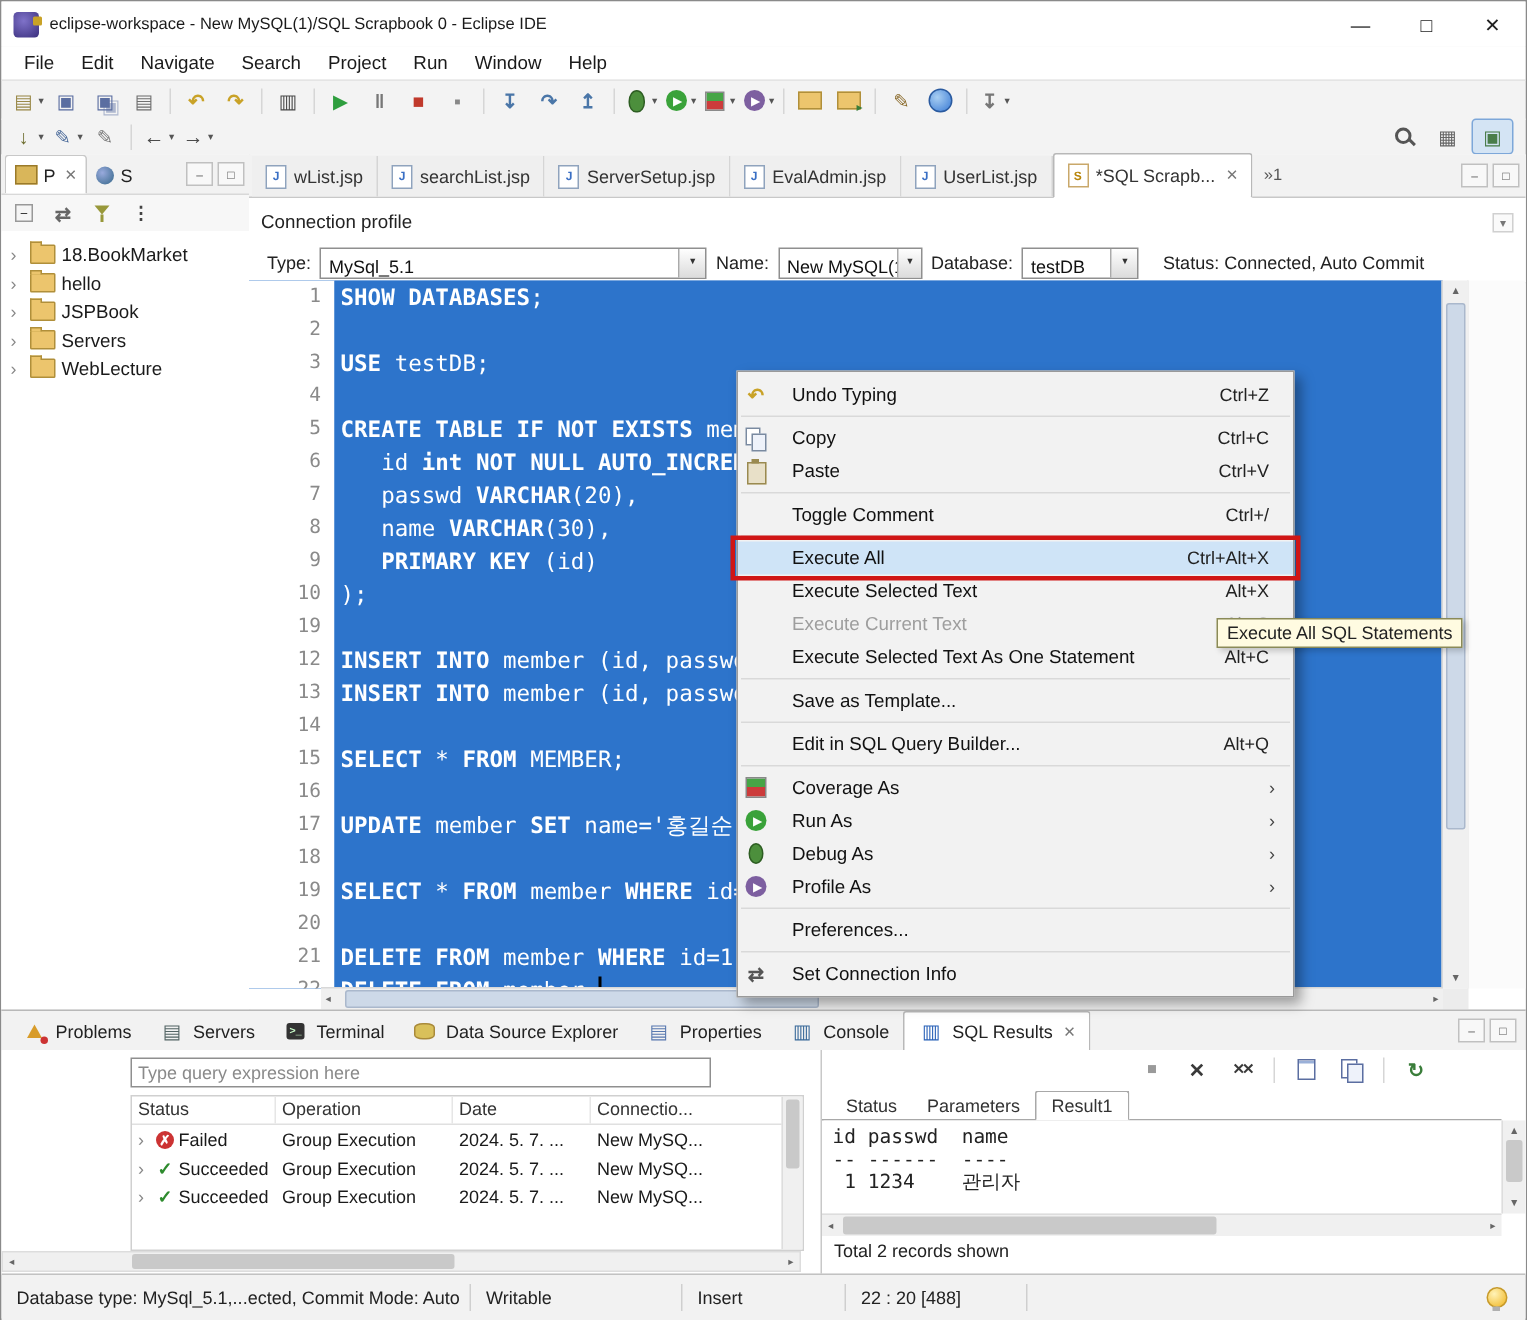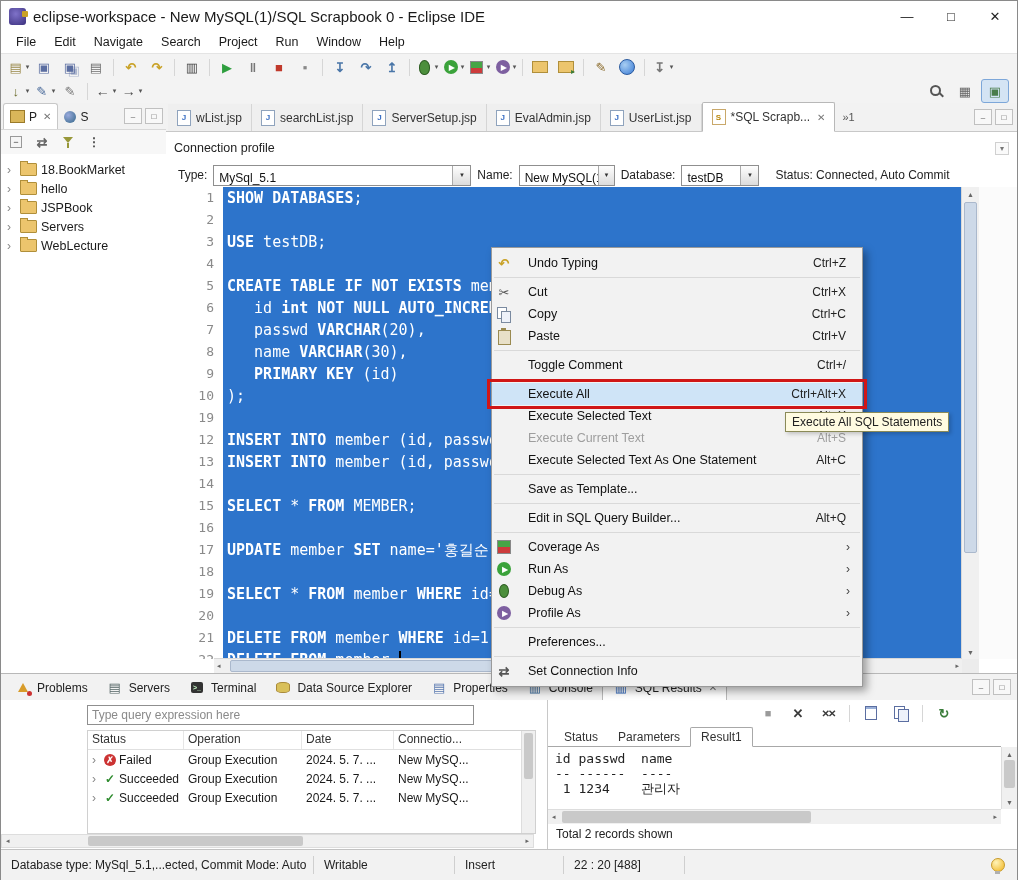--- a/index.html
+++ b/index.html
@@ -3,21 +3,21 @@
 <meta charset="utf-8">
 <style>
   html,body{margin:0;padding:0}
   body{width:1018px;height:880px;position:relative;font-family:"Liberation Sans",sans-serif;background:#fff;overflow:hidden}
   .win{position:absolute;inset:0;border:1px solid #8a8a8a;background:#f2f2f2}
 
   
   .titlebar{position:absolute;left:0;top:0;right:0;height:30px;background:#fff;display:flex;align-items:center}
   .app-icon{width:17px;height:17px;margin:0 7px 0 8px;border-radius:3px;background:radial-gradient(circle at 40% 35%,#7f72c9,#3a2f7d);position:relative;flex:0 0 17px}
   .app-icon::after{content:"";position:absolute;right:-2px;top:3px;width:6px;height:6px;background:#c9a227;border-radius:1px}
-  .title-text{font-size:15px;color:#1a1a1a}
+  .title-text{font-size:11px;color:#1a1a1a}
   .win-controls{margin-left:auto;display:flex;height:100%}
   .win-btn{width:44px;height:100%;display:flex;align-items:center;justify-content:center;font-size:13px;color:#222}
   .menubar{position:absolute;left:0;top:30px;right:0;height:22px;background:#fff;display:flex;align-items:center;padding-left:6px}
   .mitem{padding:2px 9px;font-size:12.5px;color:#1a1a1a}
   .toolbar{position:absolute;left:0;right:0;background:#f3f3f3;display:flex;align-items:center;padding-left:4px}
   .tb1{top:52px;height:26px;border-top:1px solid #e4e4e4}
   .tb2{top:78px;height:24px;border-bottom:1px solid #c9c9c9}
   .tbrow{display:flex;align-items:center}
   .tbright{margin-left:auto;display:flex;align-items:center;margin-right:8px;gap:3px}
   .tbi{height:22px;min-width:24px;display:flex;align-items:center;justify-content:center;border-radius:3px;position:relative;padding:0 1px}
@@ -148,21 +148,21 @@
   .mi-cut::before{content:"✂";color:#555}
   .mi-copy::before{content:"";position:absolute;width:8px;height:10px;border:1px solid #7a8aa0;background:#fff;left:5px;top:4px}
   .mi-copy::after{content:"";position:absolute;width:8px;height:10px;border:1px solid #7a8aa0;background:#eef2fa;left:9px;top:8px}
   .mi-paste::before{content:"";position:absolute;width:11px;height:13px;border:1px solid #9a8a50;background:#e8e0c8;left:6px;top:5px}
   .mi-paste::after{content:"";position:absolute;width:5px;height:3px;background:#9a8a50;left:9px;top:3px}
   .mi-coverage::before{content:"";width:12px;height:12px;background:linear-gradient(180deg,#46a546 50%,#cc3b3b 50%);border:1px solid #888}
   .mi-run::before{content:"▶";font-size:8px;color:#fff;background:#3aa23a;width:14px;height:14px;border-radius:50%;display:flex;align-items:center;justify-content:center;padding-left:2px;box-sizing:border-box}
   .mi-debug::before{content:"";width:8px;height:12px;background:#4c8f3c;border-radius:50%;border:1px solid #2d5d22}
   .mi-profile::before{content:"▶";font-size:8px;color:#fff;background:#7d5fa0;width:14px;height:14px;border-radius:50%;display:flex;align-items:center;justify-content:center;padding-left:2px;box-sizing:border-box}
   .mi-connection::before{content:"⇄";color:#555;font-weight:bold}
-  .tooltip{position:absolute;left:784px;top:411px;background:#fffbe1;border:1px solid #8a8a58;padding:2px 6px;font-size:12px;color:#222;z-index:60;box-shadow:2px 2px 4px rgba(0,0,0,.2);white-space:nowrap}
+  .tooltip{position:absolute;left:810px;top:411px;background:#fffbe1;border:1px solid #8a8a58;padding:2px 6px;font-size:12px;color:#222;z-index:60;box-shadow:2px 2px 4px rgba(0,0,0,.2);white-space:nowrap}
 
   
   .bottom{position:absolute;left:0;top:672px;right:0;height:176px;background:#f2f2f2;border-top:1px solid #b8b8b8}
   .btabbar{height:26px;display:flex;align-items:flex-end;background:#f2f2f2;padding-left:4px;border-bottom:1px solid #c8c8c8}
   .btabs{display:flex;align-items:flex-end}
   .btab{display:flex;align-items:center;gap:5px;height:25px;padding:0 9px;font-size:12px;color:#222;white-space:nowrap}
   .btab.active{background:#fff;border:1px solid #b8b8b8;border-bottom:1px solid #fff;border-radius:2px 2px 0 0;margin-bottom:-1px}
   .btab-right{margin-left:auto;margin-right:6px;display:flex;gap:3px;align-self:center}
   .bcontent{position:absolute;left:0;top:26px;right:0;bottom:0;background:#fff}
   .resfilter{position:absolute;left:86px;top:5px;width:387px;height:20px;border:1px solid #8f8f8f;font-size:12px;padding:0 4px;color:#ef4444;font-family:"Liberation Sans",sans-serif;box-sizing:border-box}
@@ -666,25 +666,20 @@
   </div>
 
   <div class="ctxmenu">
       <div class="mrow">
         <span class="mi mi-undo"></span>
         <span class="mlabel">Undo Typing</span>
         <span class="mshort">Ctrl+Z</span>
       </div>
       <div class="msep"></div>
       <div class="mrow">
-        <span class="mi mi-cut"></span>
-        <span class="mlabel">Cut</span>
-        <span class="mshort">Ctrl+X</span>
-      </div>
-      <div class="mrow">
         <span class="mi mi-copy"></span>
         <span class="mlabel">Copy</span>
         <span class="mshort">Ctrl+C</span>
       </div>
       <div class="mrow">
         <span class="mi mi-paste"></span>
         <span class="mlabel">Paste</span>
         <span class="mshort">Ctrl+V</span>
       </div>
       <div class="msep"></div>

